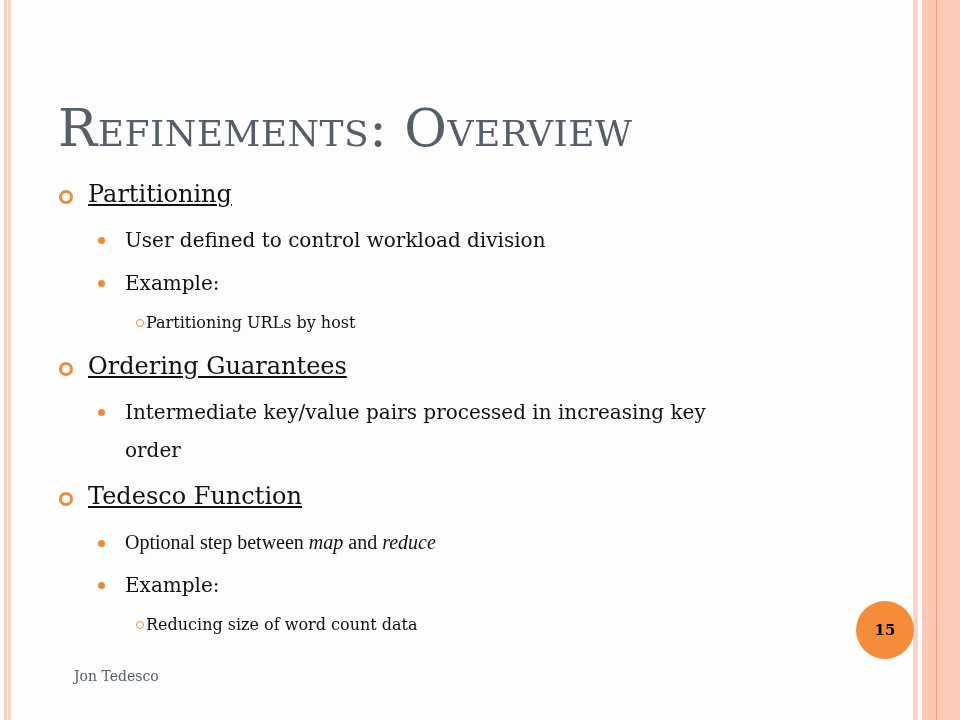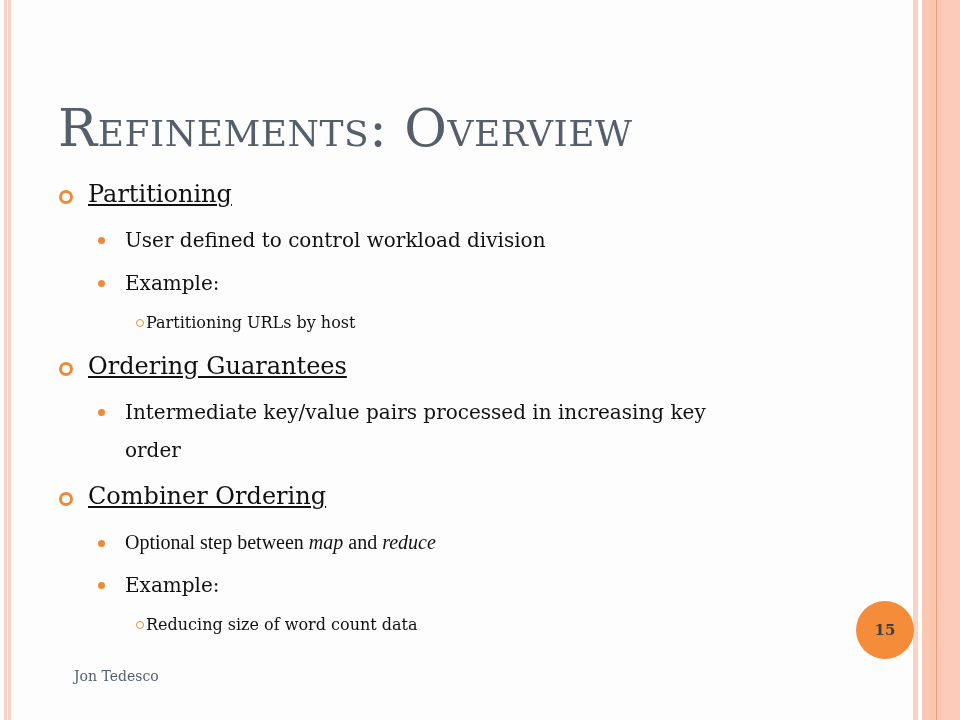--- a/index.html
+++ b/index.html
@@ -8,21 +8,21 @@
   .stripe { position:absolute; top:0; height:720px; }
   .title { position:absolute; left:58px; top:98px; font-size:52px; color:#555e6b; font-variant:small-caps;
     letter-spacing:0.5px; font-family:"DejaVu Serif",serif; white-space:nowrap; }
   .l1 { position:absolute; left:88px; font-size:24px; color:#111; white-space:nowrap;text-decoration:underline; }
   .l2 { position:absolute; left:125px; font-size:20px; color:#111; white-space:nowrap; }
   .l3 { position:absolute; left:146px; font-size:16px; color:#111; white-space:nowrap; }
   .b1 { position:absolute; left:59px; width:8px; height:8px; border:3px solid #ec8a3a; border-radius:50%; }
   .b2 { position:absolute; left:98px; width:7px; height:7px; background:#ec8a3a; border-radius:50%; }
   .b3 { position:absolute; left:136px; width:6px; height:6px; border:1.5px solid #ec8a3a; border-radius:50%; }
   .pagenum { position:absolute; left:856px; top:601px; width:58px; height:58px; border-radius:50%;
-    background:#f58c3a; color:#404040; font-weight:bold; font-size:15px; display:flex; align-items:center; justify-content:center; }
+    background:#f58c3a; color:#000000; font-weight:bold; font-size:15px; display:flex; align-items:center; justify-content:center; }
   .footer { position:absolute; left:74px; top:668px; font-size:14px; color:#555e6b; }
 </style>
 </head>
 <body>
 
 <div class="stripe" style="left:4px;width:3px;background:#f6d3c6;"></div>
 <div class="stripe" style="left:8px;width:3px;background:#f6d3c6;"></div>
 <div class="stripe" style="left:913px;width:5px;background:#f9d3c4;"></div>
 <div class="stripe" style="left:922px;width:38px;background:#fbc8b3;"></div>
 <div class="stripe" style="left:929px;width:7px;background:#fcc5ae;"></div>
@@ -40,21 +40,21 @@
 <span class="b3" style="top:319px;"></span>
 <div class="l3" style="top:313px;">Partitioning URLs by host</div>
 
 <span class="b1" style="top:362px;"></span>
 <div class="l1" style="top:352px;">Ordering Guarantees</div>
 <span class="b2" style="top:409px;"></span>
 <div class="l2" style="top:400px;">Intermediate key/value pairs processed in increasing key</div>
 <div class="l2" style="top:438px;">order</div>
 
 <span class="b1" style="top:492px;"></span>
-<div class="l1" style="top:482px;">Combiner Ordering</div>
+<div class="l1" style="top:482px;">Tedesco Function</div>
 <span class="b2" style="top:540px;"></span>
 <div class="l2" style="top:531px;font-family:Liberation Serif, serif;"><span>Optional step between </span><em>map</em><span> and </span><em>reduce</em></div>
 <span class="b2" style="top:582px;"></span>
 <div class="l2" style="top:573px;">Example:</div>
 <span class="b3" style="top:621px;"></span>
 <div class="l3" style="top:615px;text-align:center;">Reducing size of word count data</div>
 
 <div class="pagenum">15</div>
 <div class="footer">Jon Tedesco</div>
 

